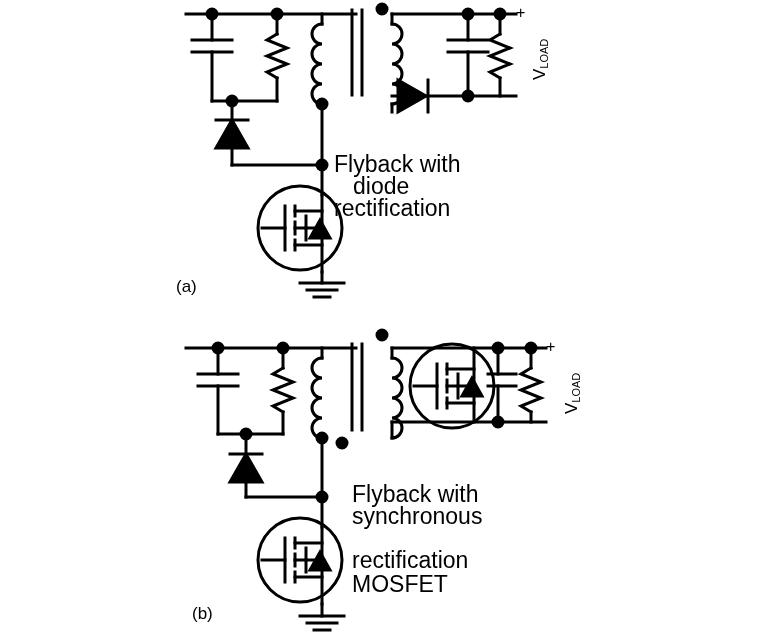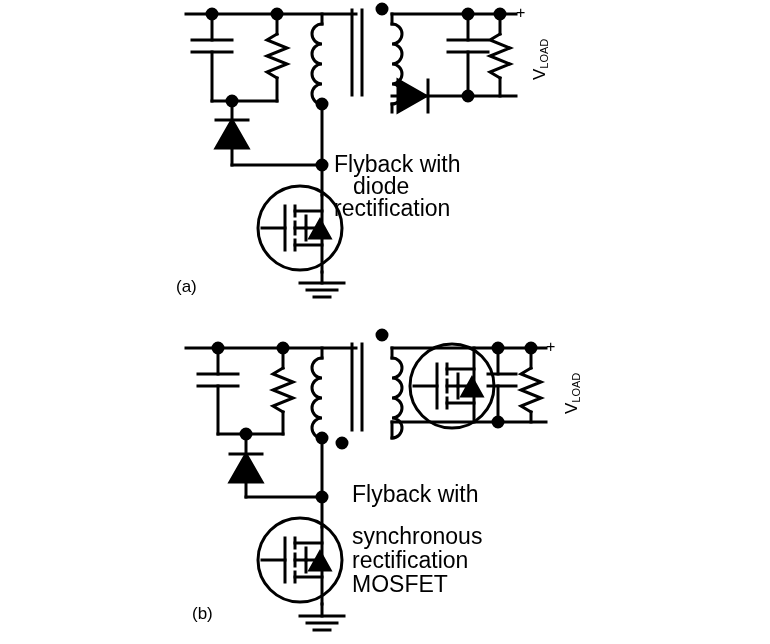--- a/index.html
+++ b/index.html
@@ -232,17 +232,17 @@
 <div class="txt caption" style="left:334px; top:153px;">Flyback with</div>
 <div class="txt caption" style="left:334px; top:175px;margin-left:19px;">diode</div>
 <div class="txt caption" style="left:334px; top:197px;">rectification</div>
 
 <div class="txt panel-label" style="left:176px; top:277px;">(a)</div>
 
 <div class="txt plus" style="left:546px; top:338px;">+</div>
 <div class="txt vload" style="left:562px; top:414px;"><span>V</span><span class="sub">LOAD</span></div>
 
 <div class="txt caption" style="left:352px; top:483px;">Flyback with</div>
-<div class="txt caption" style="left:352px; top:505px;margin-top:20px;">synchronous</div>
+<div class="txt caption" style="left:352px; top:505px;">synchronous</div>
 <div class="txt caption" style="left:352px; top:527px;margin-top:46px;">MOSFET</div>
 <div class="txt caption" style="left:352px; top:549px;">rectification</div>
 
 <div class="txt panel-label" style="left:192px; top:604px;">(b)</div>
 
 </body></html>

